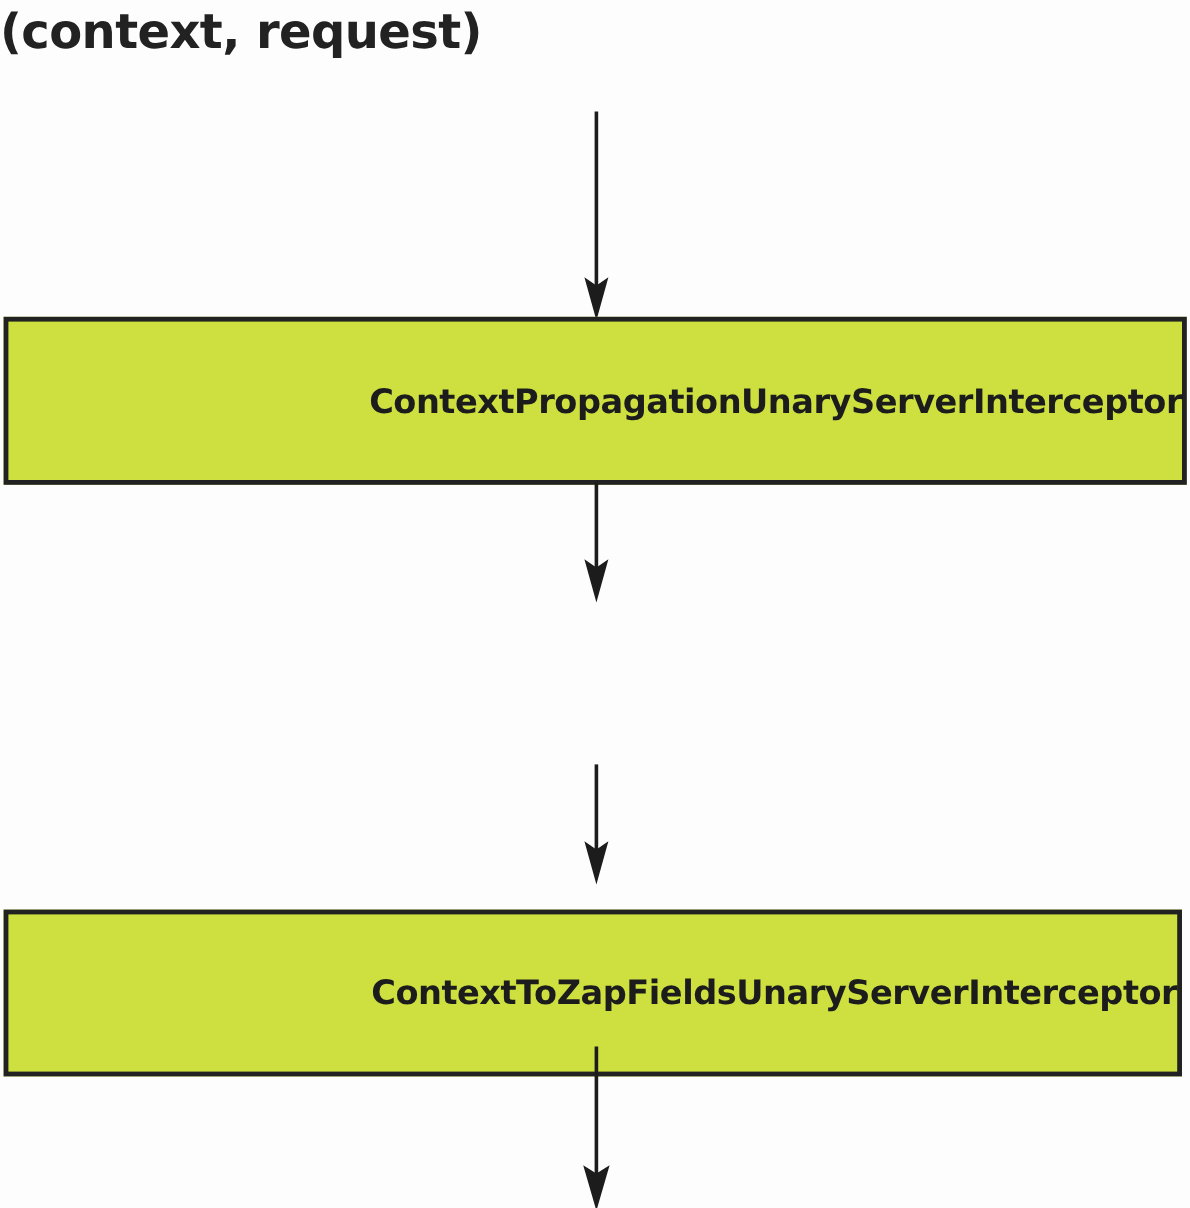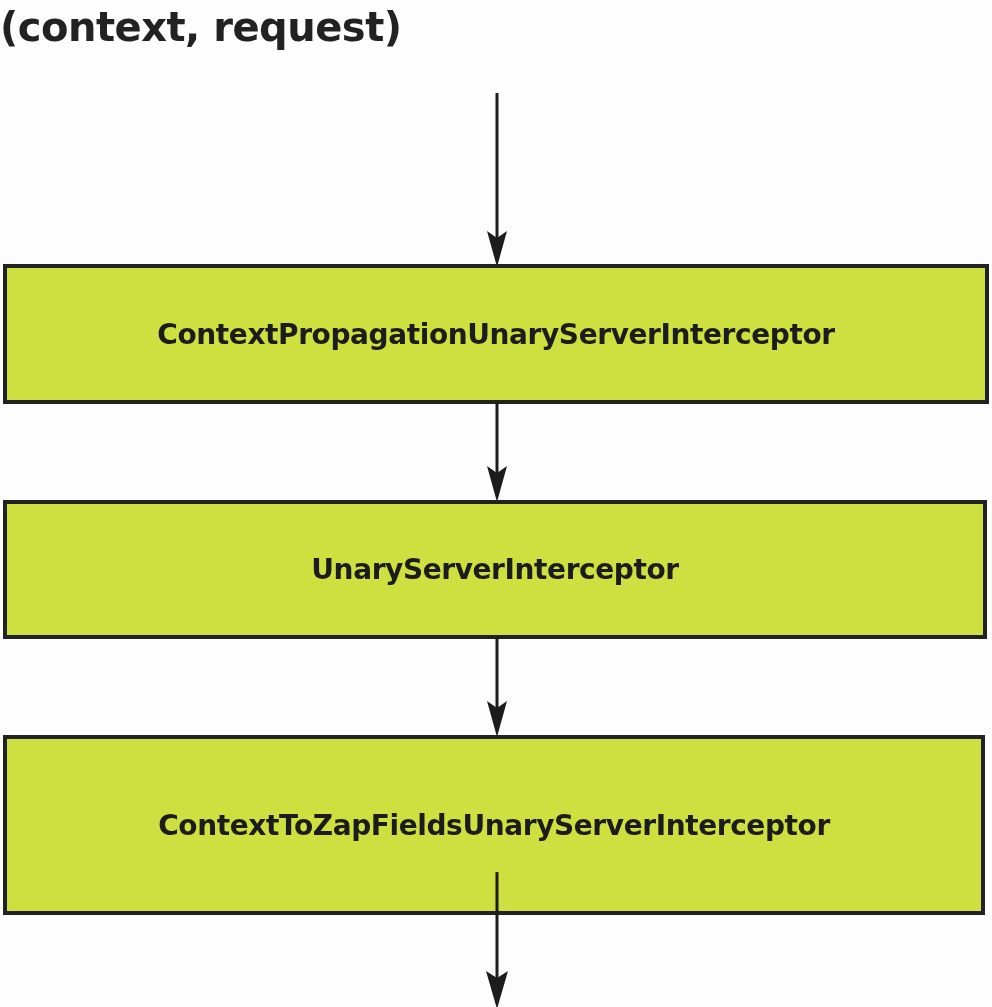--- a/index.html
+++ b/index.html
@@ -40,35 +40,35 @@
     white-space: nowrap;
   }
 
   
   .flow-node {
     position: absolute;
     background: #cde03f;
     border: 4px solid #222222;
     display: flex;
     align-items: center;
-    justify-content: center;
+    justify-content: flex-end;
   }
   .flow-node-label {
     font-family: "DejaVu Sans", "Liberation Sans", sans-serif;
     font-weight: 700;
     font-size: 28px;
     letter-spacing: -0.4px;
     color: #1c1c1c;
     text-align: center;
     white-space: nowrap;
   }
 
   #node-context-propagation { left: 3px;  top: 264px; width: 986px; height: 140px; }
   #node-unary-server        { left: 3px;  top: 500px; width: 984px; height: 139px; }
-  #node-context-to-zap      { left: 3px;  top: 735px; width: 982px; height: 180px; }
+  #node-context-to-zap      { left: 3px;  top: 758px; width: 982px; height: 139px; }
 
   
   .flow-arrow {
     position: absolute;
     overflow: visible;
   }
   #arrow-entry     { left: 466px; top: 93px;  width: 62px; height: 174px; }
   #arrow-1-to-2    { left: 466px; top: 402px; width: 62px; height: 100px; }
   #arrow-2-to-3    { left: 466px; top: 637px; width: 62px; height: 100px; }
   #arrow-exit      { left: 466px; top: 872px; width: 62px; height: 135px; }
@@ -87,23 +87,20 @@
 
   <div class="flow-node" id="node-context-propagation">
     <span class="flow-node-label">ContextPropagationUnaryServerInterceptor</span>
   </div>
 
   <svg class="flow-arrow" id="arrow-1-to-2" viewBox="0 0 62 100" preserveAspectRatio="none">
     <line x1="31" y1="0" x2="31" y2="74" stroke="#1c1c1c" stroke-width="3"></line>
     <polygon points="31,100 21,64 31,71 41,64" fill="#1c1c1c"></polygon>
   </svg>
 
-  <div class="flow-node" id="node-unary-server">
-    <span class="flow-node-label">UnaryServerInterceptor</span>
-  </div>
 
   <svg class="flow-arrow" id="arrow-2-to-3" viewBox="0 0 62 100" preserveAspectRatio="none">
     <line x1="31" y1="0" x2="31" y2="74" stroke="#1c1c1c" stroke-width="3"></line>
     <polygon points="31,100 21,64 31,71 41,64" fill="#1c1c1c"></polygon>
   </svg>
 
   <div class="flow-node" id="node-context-to-zap">
     <span class="flow-node-label">ContextToZapFieldsUnaryServerInterceptor</span>
   </div>
 

